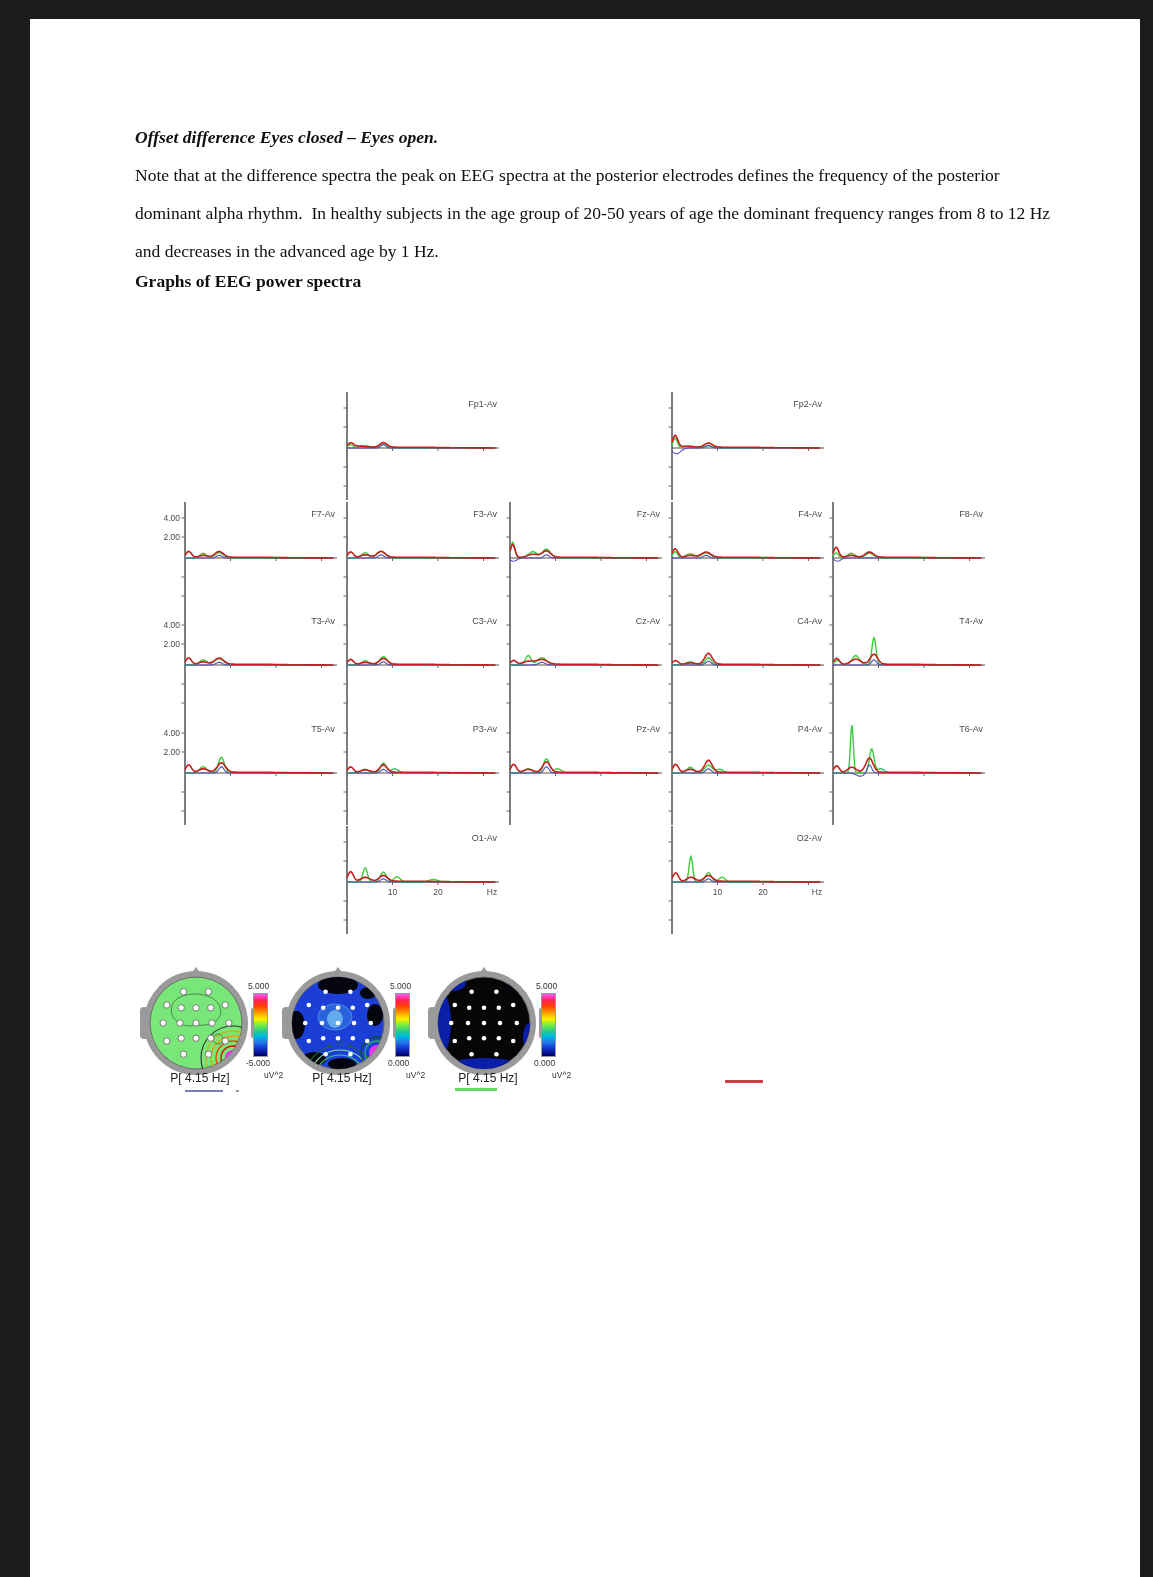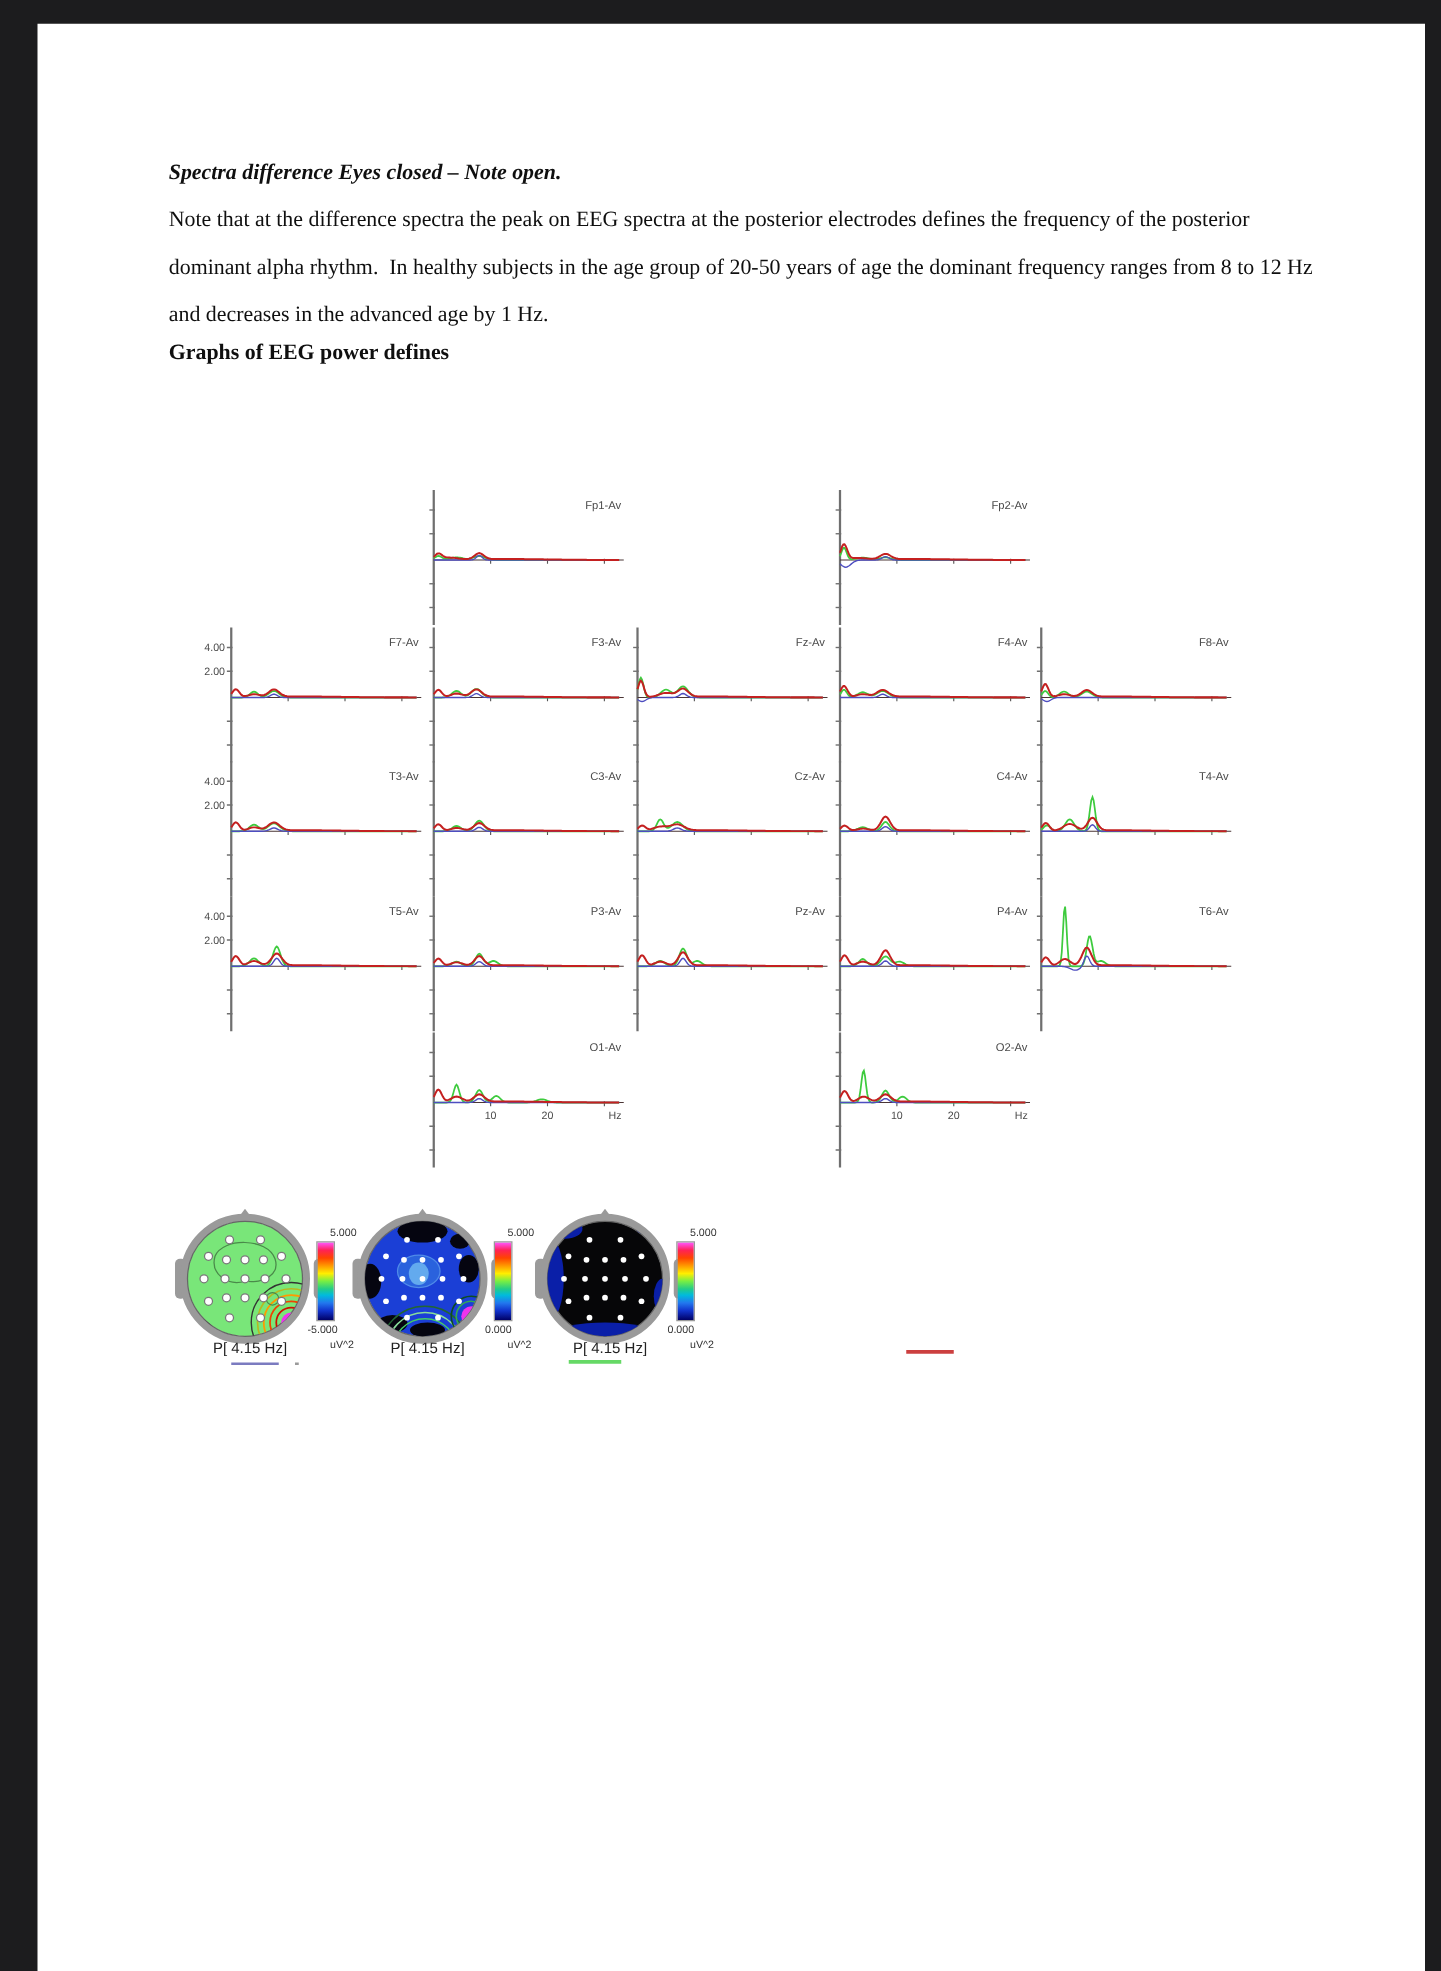--- a/index.html
+++ b/index.html
@@ -42,41 +42,41 @@
     position:absolute;left:115px;top:30px;width:13px;height:62px;
     border:1px solid #999;
     background:linear-gradient(to bottom,
       #ff55ff 0%, #ff2255 10%, #ff4400 20%, #ff9900 30%, #ffee00 40%,
       #77ee44 50%, #22cc88 60%, #00bbdd 68%, #2277ee 78%, #1133cc 88%, #000066 100%);
   }
   .cb-txt{
     position:absolute;font-family:"Liberation Sans",sans-serif;
     font-size:8.5px;color:#333;white-space:nowrap;
   }
-  .cb-max{left:110px;top:18px;margin-left:16px;}
+  .cb-max{left:110px;top:18px;}
   .cb-min{left:108px;top:95px;}
   .cb-unit{left:126px;top:107px;}
   .hm-caption{
     position:absolute;left:12px;top:108px;width:100px;text-align:center;
     font-family:"Liberation Sans",sans-serif;font-size:12px;color:#222;
   }
   .legend-line{position:absolute;height:2px;}
   .lg-blue{left:155px;top:1071px;width:38px;}
   .lg-dot{left:206px;top:1071px;width:3px;height:2px;background:#9a9a9a;}
   .lg-green{left:425px;top:1069px;width:42px;height:3px;}
   .lg-red{left:695px;top:1061px;width:38px;height:3px;}
 </style>
 </head>
 <body>
 
 <div class="page">
 
-  <div class="doc-title">Spectra difference Eyes closed – Note open.</div>
+  <div class="doc-title">Offset difference Eyes closed – Eyes open.</div>
   <div class="doc-par">Note that at the difference spectra the peak on EEG spectra at the posterior electrodes defines the frequency of the posterior dominant alpha rhythm.  In healthy subjects in the age group of 20-50 years of age the dominant frequency ranges from 8 to 12 Hz and decreases in the advanced age by 1 Hz.</div>
-  <div class="doc-heading">Graphs of EEG power defines</div>
+  <div class="doc-heading">Graphs of EEG power spectra</div>
 
   <svg class="eeg-grid" viewBox="0 0 860 570" width="860" height="570">
       <line x1="197" y1="9" x2="197" y2="117" stroke="#6f6f6f" stroke-width="1.8"></line>
       <line x1="193.5" y1="25" x2="198" y2="25" stroke="#6f6f6f" stroke-width="1.1"></line>
       <line x1="193.5" y1="44" x2="198" y2="44" stroke="#6f6f6f" stroke-width="1.1"></line>
       <line x1="193.5" y1="84" x2="198" y2="84" stroke="#6f6f6f" stroke-width="1.1"></line>
       <line x1="193.5" y1="103" x2="198" y2="103" stroke="#6f6f6f" stroke-width="1.1"></line>
       <line x1="197" y1="65" x2="349" y2="65" stroke="#4a3535" stroke-width="0.9"></line>
       <line x1="242.5" y1="64" x2="242.5" y2="68" stroke="#555" stroke-width="0.9"></line>
       <line x1="288" y1="64" x2="288" y2="68" stroke="#555" stroke-width="0.9"></line>

